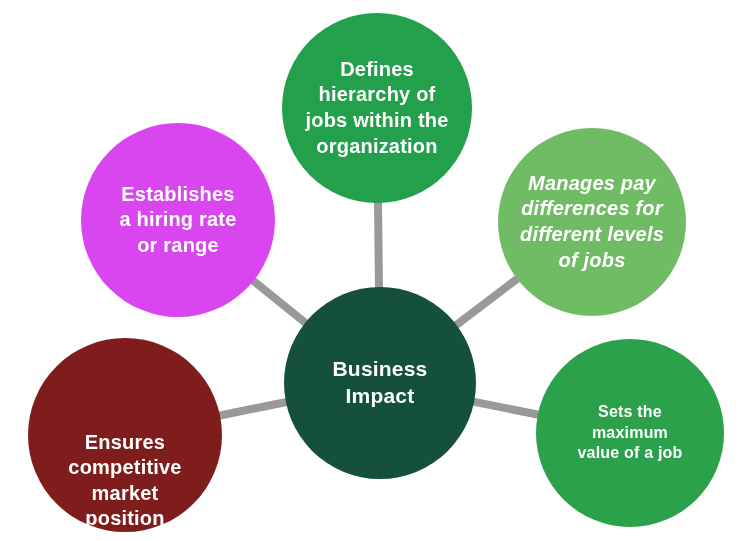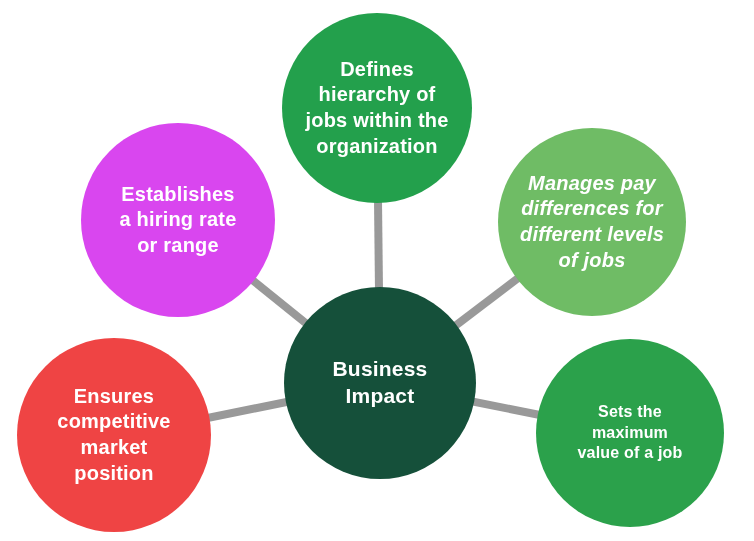--- a/index.html
+++ b/index.html
@@ -63,21 +63,21 @@
 or range</span>
   </div>
 
   <div class="node" style="left: 498px; top: 128px; width: 188px; height: 188px; background: rgb(111, 188, 101);">
     <span class="node-label" style="font-size: 20px; font-style: italic;">Manages pay
 differences for
 different levels
 of jobs</span>
   </div>
 
-  <div class="node" style="left: 17px; top: 338px; width: 194px; height: 194px; background: #ef4444;">
+  <div class="node" style="left: 28px; top: 338px; width: 194px; height: 194px; background: #7f1d1d; align-items: flex-end;">
     <span class="node-label" style="font-size: 20px;">Ensures
 competitive
 market
 position</span>
   </div>
 
   <div class="node" style="left: 536px; top: 339px; width: 188px; height: 188px; background: rgb(43, 161, 75);">
     <span class="node-label" style="font-size: 16px;">Sets the
 maximum
 value of a job</span>

